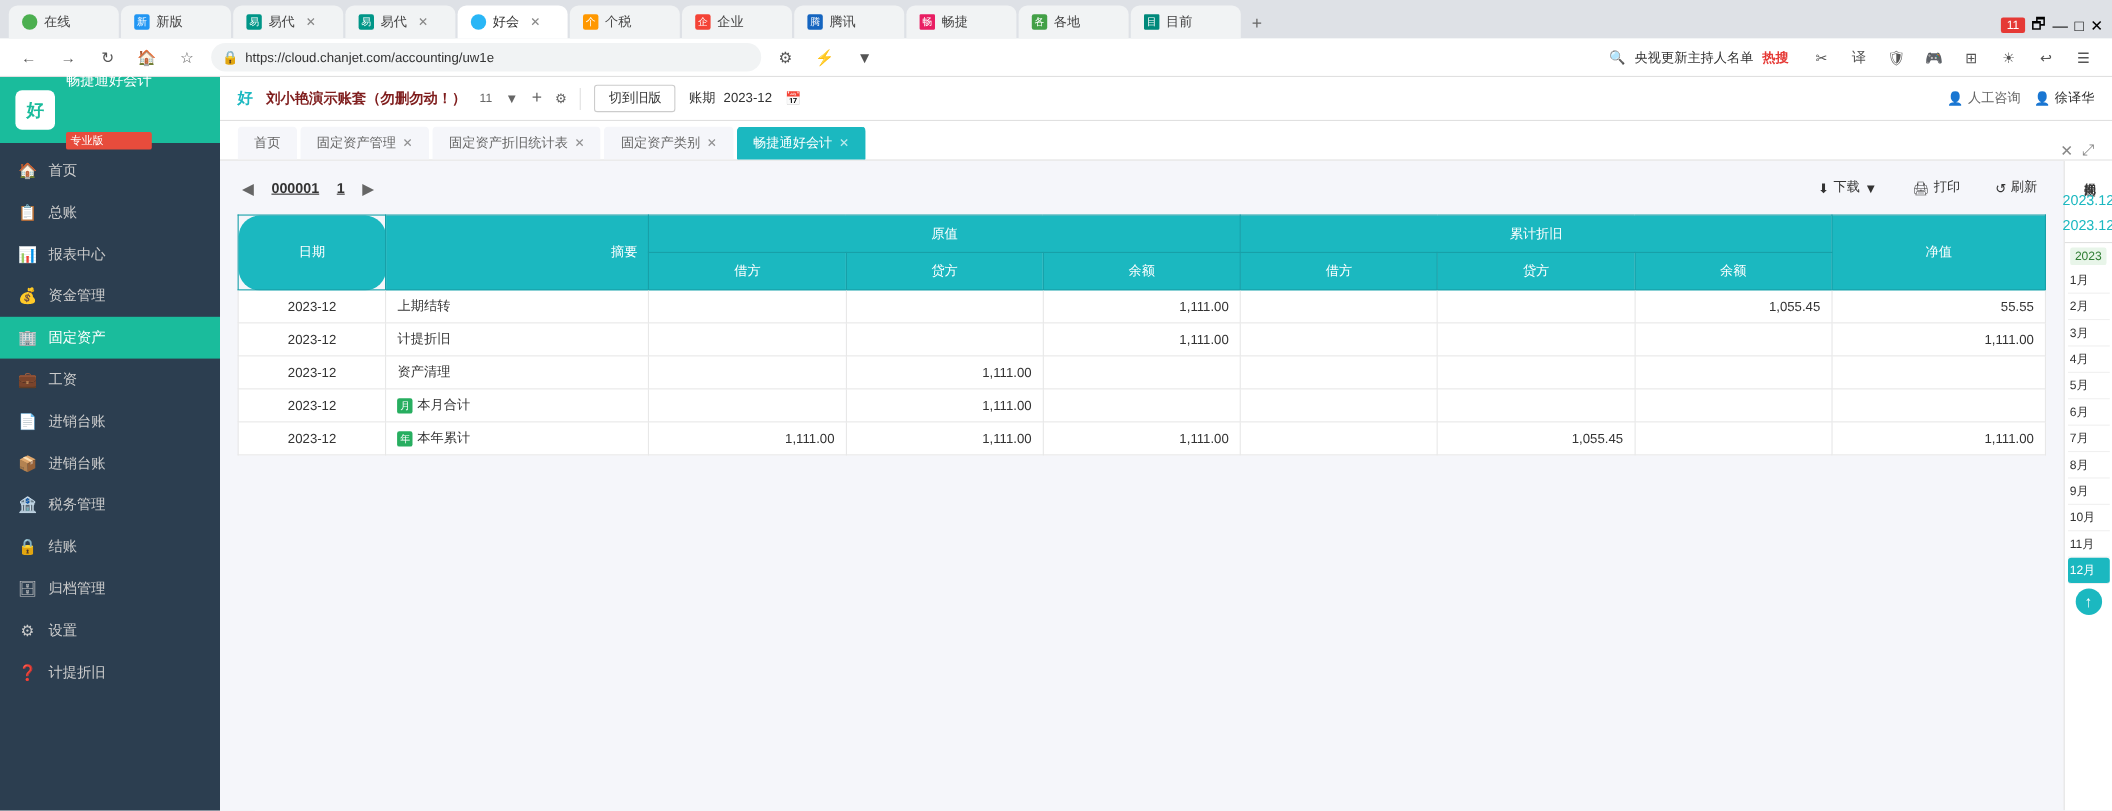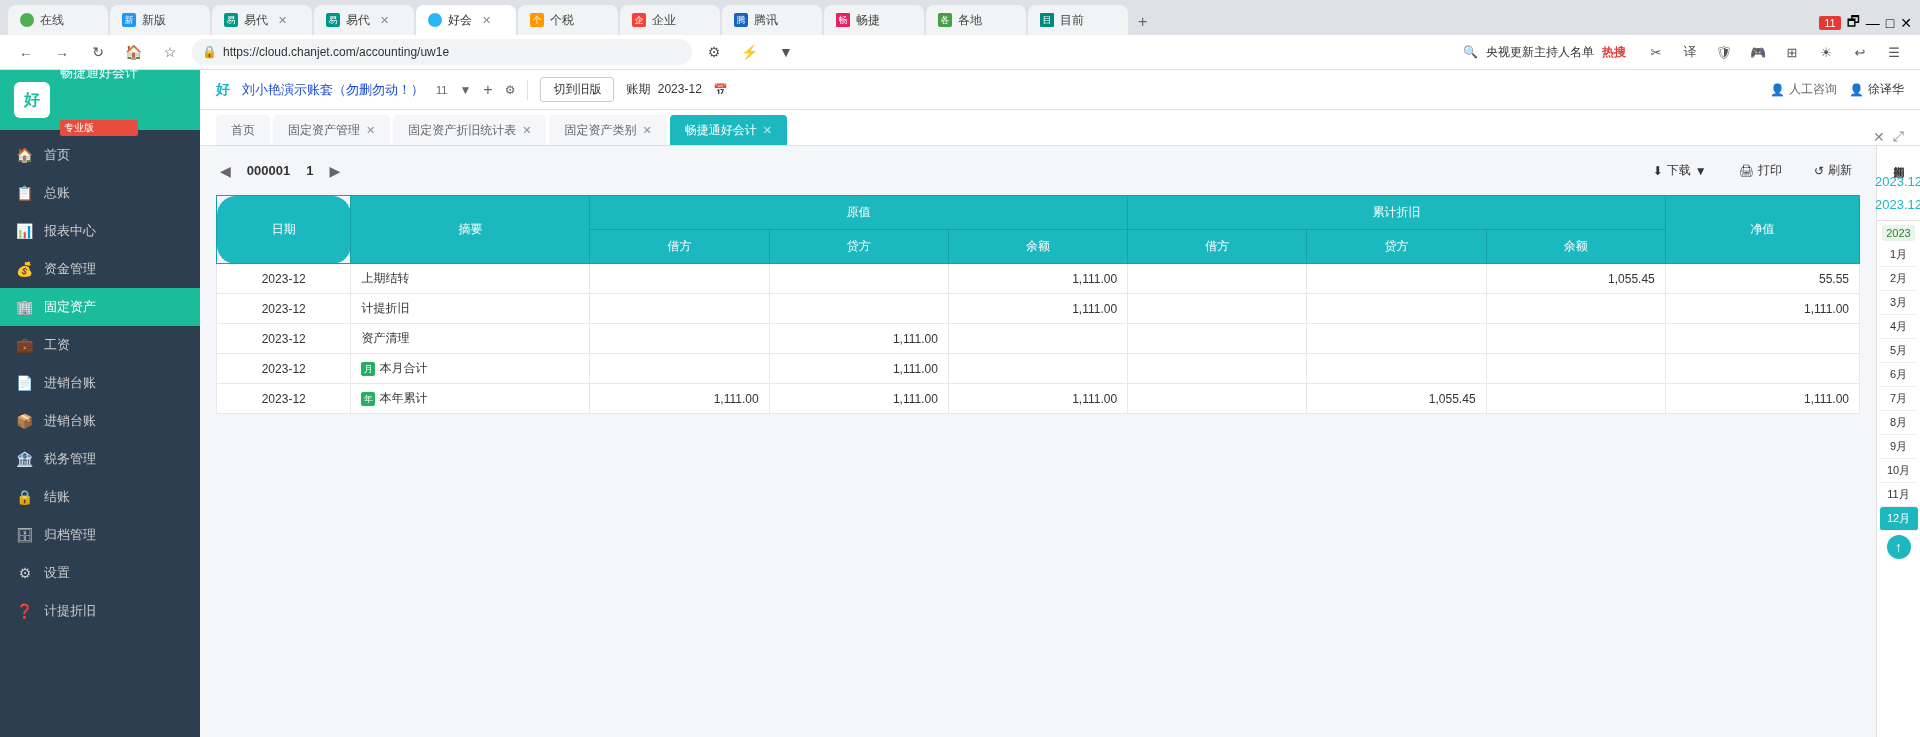--- a/index.html
+++ b/index.html
@@ -33,21 +33,21 @@
     .sidebar-menu { flex: 1; overflow-y: auto; padding: 6px 0; }
     .sidebar-item { display: flex; align-items: center; gap: 10px; padding: 10px 16px; cursor: pointer; color: #ccc; font-size: 13px; transition: background 0.2s; }
     .sidebar-item.active { background: #1abc9c; color: #fff; }
     .sidebar-item .icon { width: 18px; height: 18px; display: flex; align-items: center; justify-content: center; font-size: 14px; }
 
     
     .main-content { flex: 1; display: flex; flex-direction: column; background: #f5f6fa; overflow: hidden; }
 
     
     .app-header { height: 40px; background: #fff; border-bottom: 1px solid #e0e0e0; display: flex; align-items: center; padding: 0 16px; gap: 12px; }
-    .company-name { font-size: 13px; color: #1d4ed8; font-weight: normal; }
+    .company-name { font-size: 13px; color: #7f1d1d; font-weight: bold; }
     .account-badge { font-size: 11px; color: #666; }
     .header-actions { margin-left: auto; display: flex; align-items: center; gap: 12px; }
     .btn-switch { padding: 3px 12px; background: #fff; border: 1px solid #ccc; border-radius: 3px; cursor: pointer; font-size: 12px; color: #333; }
     .period-info { font-size: 12px; color: #333; }
     .support-btn { display: flex; align-items: center; gap: 4px; font-size: 12px; color: #666; cursor: pointer; }
     .user-btn { display: flex; align-items: center; gap: 4px; font-size: 12px; color: #333; cursor: pointer; }
 
     
     .page-tabs { height: 36px; background: #fff; border-bottom: 1px solid #e0e0e0; display: flex; align-items: flex-end; padding: 0 16px; gap: 0; }
     .page-tab { height: 30px; padding: 0 14px; display: flex; align-items: center; gap: 6px; font-size: 12px; color: #666; cursor: pointer; border: 1px solid transparent; border-bottom: none; border-radius: 4px 4px 0 0; background: #f5f6fa; margin-right: 3px; }
@@ -55,36 +55,36 @@
     .page-tab .tab-x { font-size: 11px; cursor: pointer; opacity: 0.7; }
 
     
     .page-body { flex: 1; display: flex; overflow: hidden; }
     .content-area { flex: 1; padding: 12px 16px; overflow: auto; }
 
     
     .content-toolbar { display: flex; align-items: center; justify-content: space-between; margin-bottom: 12px; }
     .nav-arrows { display: flex; align-items: center; gap: 8px; }
     .nav-arrow { cursor: pointer; color: #666; font-size: 14px; padding: 2px 4px; }
-    .account-code { font-size: 13px; color: #333; font-weight: bold; padding: 0 4px; }
+    .account-code { font-size: 13px; color: #333; font-weight: bold; padding: 0 4px; text-decoration: underline; }
     .toolbar-right { display: flex; align-items: center; gap: 16px; }
     .toolbar-btn { display: flex; align-items: center; gap: 4px; font-size: 12px; color: #333; cursor: pointer; padding: 4px 8px; }
 
     
     .data-table { width: 100%; border-collapse: collapse; }
     .data-table th { background: #1bb8c0; color: #fff; padding: 8px 10px; text-align: center; font-size: 12px; font-weight: normal; border: 1px solid #17a0a8; }
     .data-table td { padding: 6px 10px; text-align: center; font-size: 12px; border: 1px solid #e8e8e8; background: #fff; color: #333; }
     .data-table .num-right { text-align: right; }
     .data-table .text-left { text-align: left; }
     .row-icon { display: inline-block; width: 14px; height: 14px; background: #27ae60; color: #fff; font-size: 9px; border-radius: 2px; text-align: center; line-height: 14px; margin-right: 4px; }
 
     
     .right-panel { width: 44px; background: #fff; border-left: 1px solid #e0e0e0; display: flex; flex-direction: column; align-items: center; padding-top: 8px; }
     .right-panel-title { font-size: 11px; color: #333; writing-mode: vertical-rl; text-orientation: mixed; margin-bottom: 8px; padding: 4px 0; }
-    .period-item { width: 38px; text-align: center; font-size: 11px; color: #333; padding: 4px 2px; cursor: pointer; border-bottom: 1px solid #f0f0f0; }
+    .period-item { width: 38px; text-align: left; font-size: 11px; color: #333; padding: 4px 2px; cursor: pointer; border-bottom: 1px solid #f0f0f0; }
     .period-item.active { background: #1bb8c0; color: #fff; border-radius: 3px; }
     .period-date { font-size: 13px; color: #1bb8c0; font-weight: normal; padding: 4px 2px; }
 
     .header-divider { width: 1px; height: 20px; background: #e0e0e0; }
   </style>
 </head>
 <body>
 
 <div class="browser-top">
   <div class="tab-bar">
@@ -333,21 +333,21 @@
               <span>↺</span>
               <span>刷新</span>
             </div>
           </div>
         </div>
 
         <table class="data-table">
           <thead>
             <tr>
               <th rowspan="2" style="width:90px;border-radius:19px;">日期</th>
-              <th rowspan="2" style="width:160px;">摘要</th>
+              <th rowspan="2" style="width:160px;text-align:right;">摘要</th>
               <th colspan="3">原值</th>
               <th colspan="3">累计折旧</th>
               <th rowspan="2" style="width:130px;">净值</th>
             </tr>
             <tr>
               <th style="width:120px;">借方</th>
               <th style="width:120px;">贷方</th>
               <th style="width:120px;">余额</th>
               <th style="width:120px;">借方</th>
               <th style="width:120px;">贷方</th>

